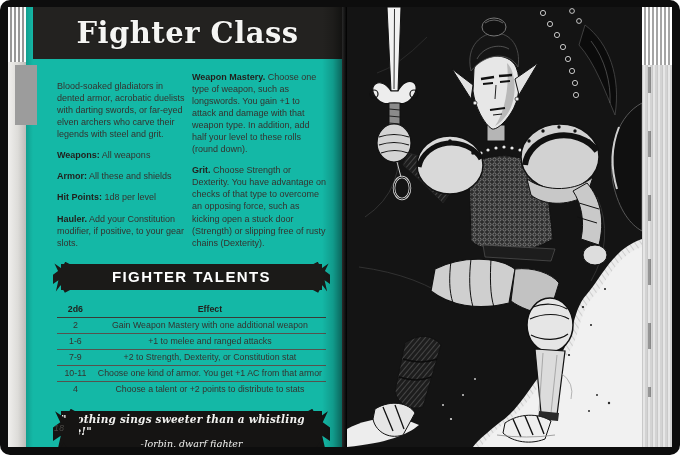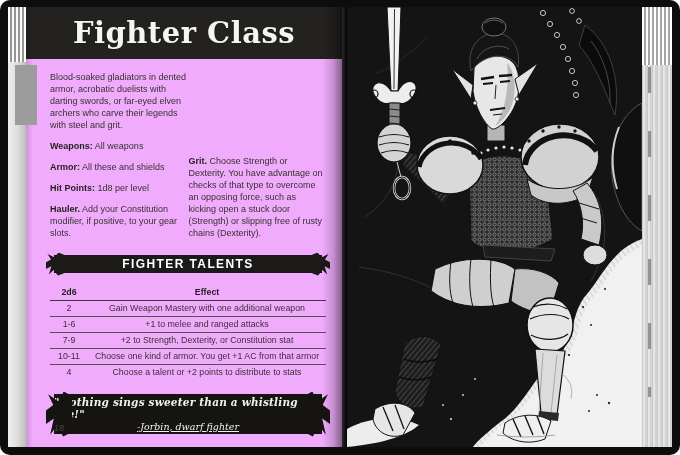--- a/index.html
+++ b/index.html
@@ -36,22 +36,23 @@
     content:""; position:absolute; left:6px; top:60px; width:3px; height:330px;
     background:repeating-linear-gradient(180deg, rgba(0,0,0,.35) 0 26px, transparent 26px 64px);
   }
   .chapter-tab {
     position:absolute; left:15px; top:65px; width:22px; height:60px;
     background:#9c9c9c; z-index:5;
   }
 
   
   .page-left {
-    width:316px; height:100%; background:#f0abfc; position:relative;
+    width:316px; height:100%; background:#14b8a6; position:relative;
     overflow:hidden;
+    padding-left:7px;
   }
   .page-left::after {
     content:""; position:absolute; right:0; top:0; bottom:0; width:20px;
     background:linear-gradient(90deg, rgba(0,0,0,0), rgba(0,0,0,.16) 55%, rgba(0,0,0,.45));
     pointer-events:none;
   }
   .page-left::before {
     content:""; position:absolute; left:0; top:0; bottom:0; width:7px;
     background:linear-gradient(90deg, rgba(0,0,0,.14), rgba(0,0,0,0));
     pointer-events:none; z-index:4;
@@ -69,23 +70,23 @@
   .content { padding:12px 16px 0 24px; position:relative; }
 
   .columns { display:flex; gap:1px;align-items:flex-end; }
   .col { flex:1; font-size:9px; line-height:1.34; color:#35332f; }
   .col p { margin-bottom:9px; }
   .col b { color:#221f1c; }
 
   
   .talents { margin-top:6px; }
   .banner {
-    position:relative; height:18px; margin:0 4px;
+    position:relative; height:26px; margin:0 4px;
     background:#1b1a18; color:#fff; display:flex; align-items:center; justify-content:center;
-    font-size:12px; font-weight:bold; letter-spacing:1.4px;
+    font-size:15px; font-weight:bold; letter-spacing:1.4px;
   }
   .grunge::before, .grunge::after {
     content:""; position:absolute; top:-2px; bottom:-3px; width:18px; background:#1b1a18;
   }
   .grunge::before {
     left:-8px;
     clip-path:polygon(0% 42%, 28% 30%, 8% 6%, 48% 22%, 68% 0%, 100% 10%, 100% 90%, 66% 100%, 42% 76%, 16% 96%, 30% 60%, 0% 72%);
   }
   .grunge::after {
     right:-8px; transform:scaleX(-1);
@@ -133,20 +134,21 @@
       <div class="content">
         <div class="columns">
           <div class="col">
             <p>Blood-soaked gladiators in dented armor, acrobatic duelists with darting swords, or far-eyed elven archers who carve their legends with steel and grit.</p>
             <p><b>Weapons:</b><span> All weapons</span></p>
             <p><b>Armor:</b><span> All these and shields</span></p>
             <p><b>Hit Points:</b><span> 1d8 per level</span></p>
             <p><b>Hauler.</b><span> Add your Constitution modifier, if positive, to your gear slots.</span></p>
           </div>
           <div class="col">
+            <p><b>Weapon Mastery.</b><span> Choose one type of weapon, such as longswords. You gain +1 to attack and damage with that weapon type. In addition, add half your level to these rolls (round down).</span></p>
             <p><b>Grit.</b><span> Choose Strength or Dexterity. You have advantage on checks of that type to overcome an opposing force, such as kicking open a stuck door (Strength) or slipping free of rusty chains (Dexterity).</span></p>
           </div>
         </div>
 
         <div class="talents">
           <div class="banner grunge">
             <span>FIGHTER TALENTS</span>
           </div>
           <table>
             <thead>

